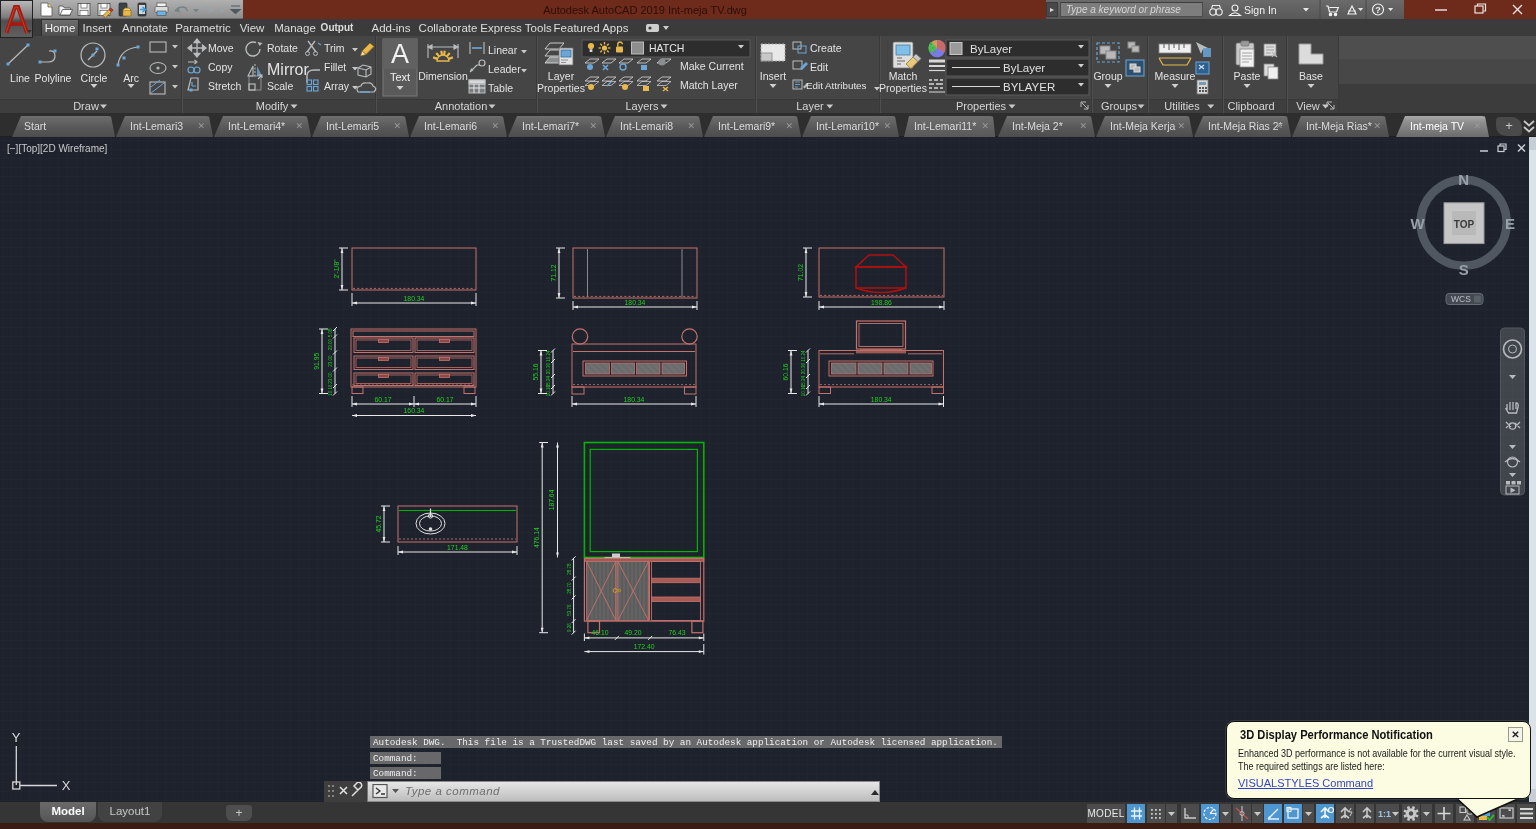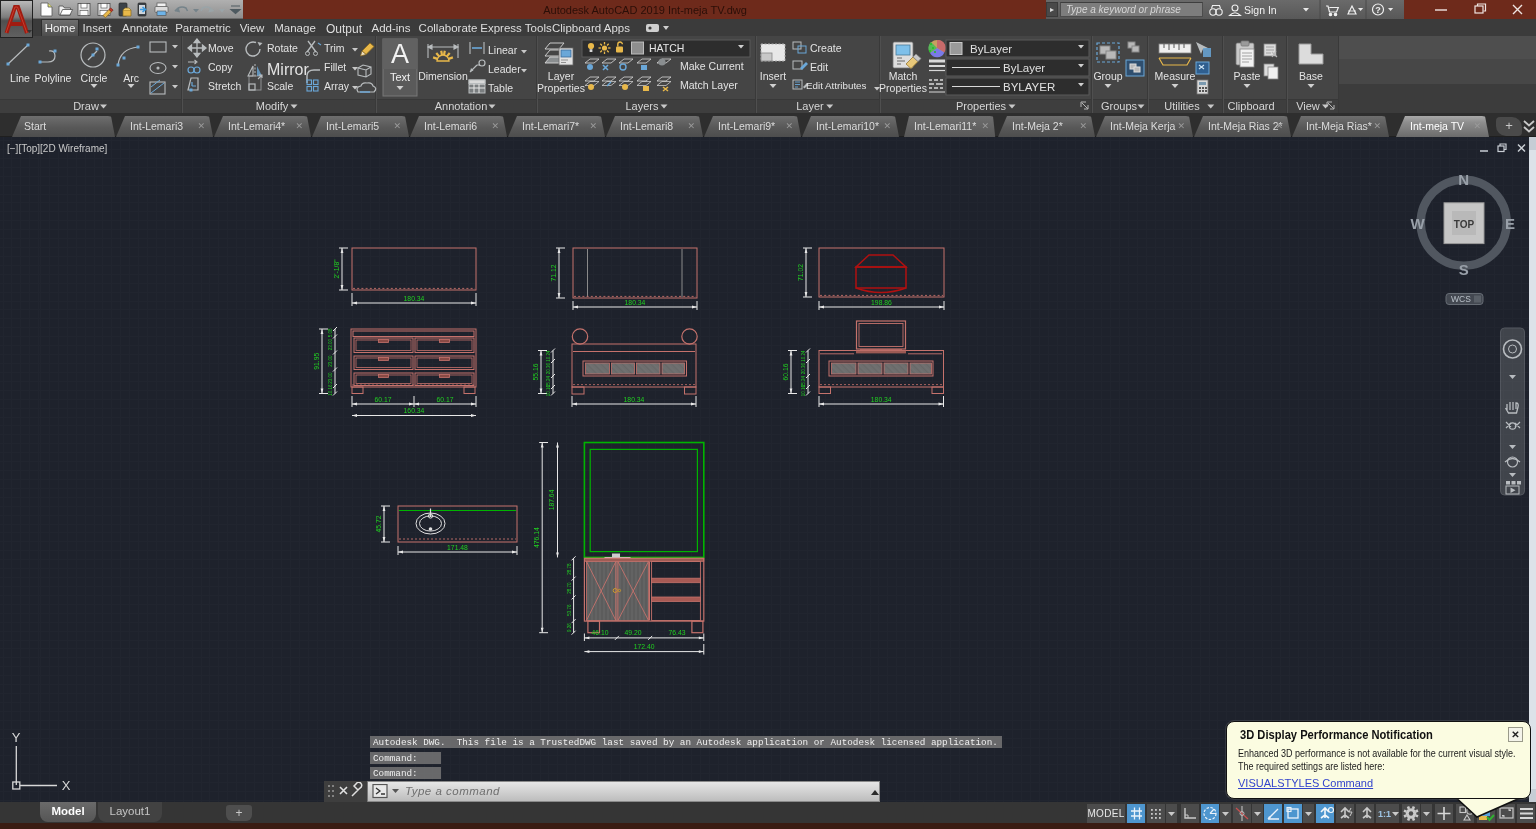--- a/index.html
+++ b/index.html
@@ -80,25 +80,25 @@
       <path d="M93 5 l9 9 m0-9 l-9 9" stroke="#efe5e2" stroke-width="1.4"></path>
     </svg>
     <div class="abs" style="left:0px;top:19px;width:1536px;height:17px;background:#3b3b3b;"></div>
     <div class="abs" style="left:41px;top:19px;width:38px;height:17px;background:linear-gradient(#6e6e6e,#4d4d4d);border:1px solid #2e2e2e;border-bottom:none;"></div>
     <div class="abs" style="left:60px;top:22px;font-size:11.5px;color:#f0f0f0;white-space:nowrap;transform:translateX(-50%);">Home</div>
     <div class="abs" style="left:97px;top:22px;font-size:11.5px;color:#dedede;white-space:nowrap;transform:translateX(-50%);">Insert</div>
     <div class="abs" style="left:145px;top:22px;font-size:11.5px;color:#dedede;white-space:nowrap;transform:translateX(-50%);">Annotate</div>
     <div class="abs" style="left:203px;top:22px;font-size:11.5px;color:#dedede;white-space:nowrap;transform:translateX(-50%);">Parametric</div>
     <div class="abs" style="left:252px;top:22px;font-size:11.5px;color:#dedede;white-space:nowrap;transform:translateX(-50%);">View</div>
     <div class="abs" style="left:295px;top:22px;font-size:11.5px;color:#dedede;white-space:nowrap;transform:translateX(-50%);">Manage</div>
-    <div class="abs" style="left:344px;top:22px;font-size:12px;color:#dedede;white-space:nowrap;transform:translateX(-50%);">Output</div>
+    <div class="abs" style="left:337px;top:22px;font-size:10px;color:#dedede;white-space:nowrap;transform:translateX(-50%);font-weight:bold;">Output</div>
     <div class="abs" style="left:391px;top:22px;font-size:11.5px;color:#dedede;white-space:nowrap;transform:translateX(-50%);">Add-ins</div>
     <div class="abs" style="left:448px;top:22px;font-size:11.5px;color:#dedede;white-space:nowrap;transform:translateX(-50%);">Collaborate</div>
     <div class="abs" style="left:516px;top:22px;font-size:11.5px;color:#dedede;white-space:nowrap;transform:translateX(-50%);">Express Tools</div>
-    <div class="abs" style="left:591px;top:22px;font-size:11.5px;color:#dedede;white-space:nowrap;transform:translateX(-50%);">Clipboard Apps</div>
+    <div class="abs" style="left:591px;top:22px;font-size:11.5px;color:#dedede;white-space:nowrap;transform:translateX(-50%);">Featured Apps</div>
     <svg class="abs" style="left:645px;top:22px" width="26" height="12" viewBox="0 0 26 12">
       <rect x="1" y="2" width="13" height="8" rx="2" fill="#cfcfcf"></rect>
       <circle cx="5" cy="6" r="1.6" fill="#3b3b3b"></circle>
       <path d="M18 4 l3 4 3-4 z" fill="#cfcfcf"></path>
     </svg>
     <div class="abs" style="left:0px;top:0px;width:33px;height:38px;background:linear-gradient(#b9b9b9,#7c7c7c 45%,#4f4f4f 55%,#606060);border:1px solid #222;z-index:30;"></div>
     <svg class="abs" style="left:2px;top:3px;z-index:31" width="30" height="34" viewBox="0 0 30 34">
       <g stroke="#a01b10" stroke-width="4" fill="none">
         <path d="M4.5 30 L13 4 h3 L25 30"></path>
         <path d="M8.5 21 h12"></path>

